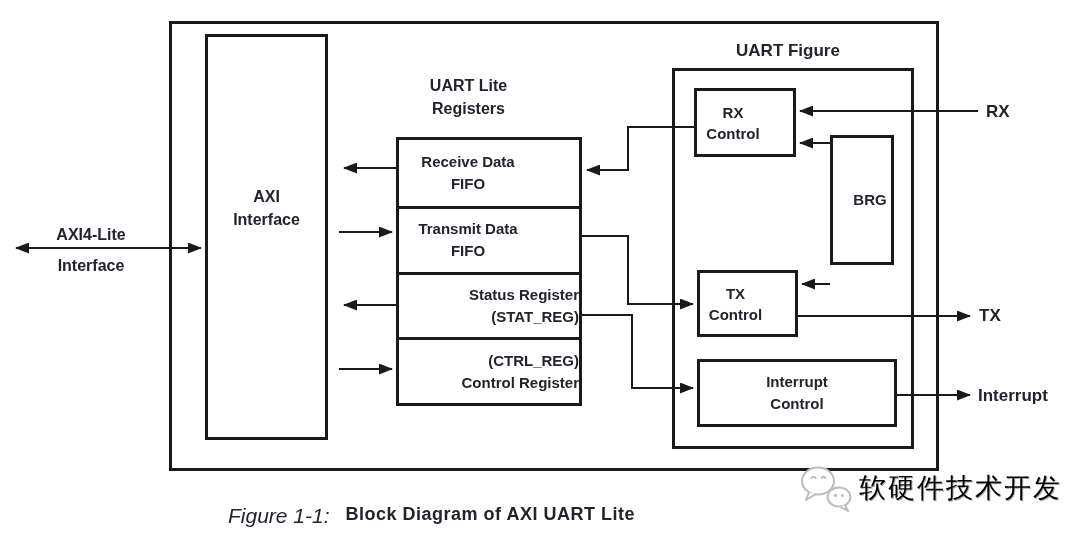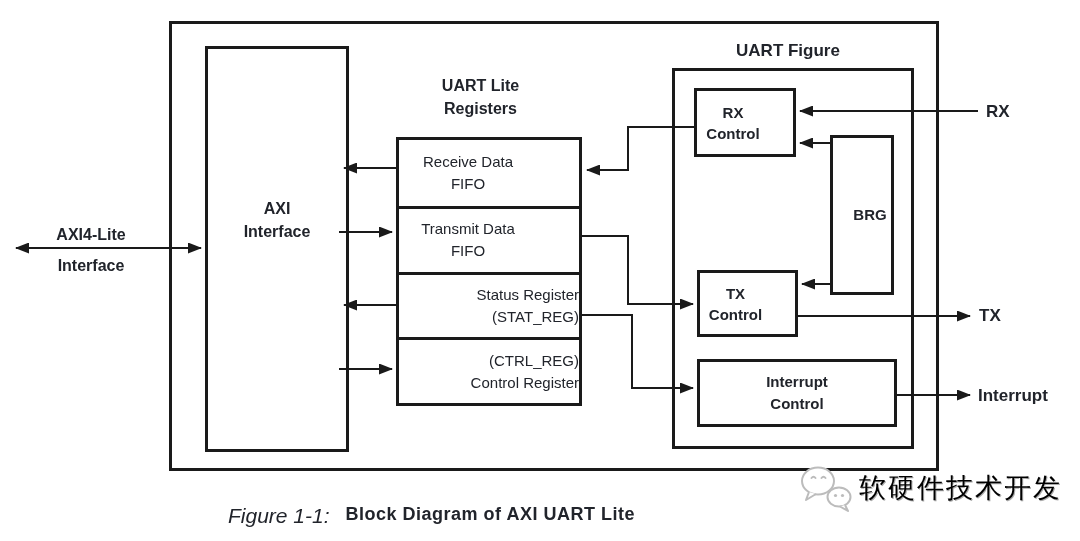--- a/index.html
+++ b/index.html
@@ -52,21 +52,21 @@
   }
   .regs-grid {
     display: grid;
     grid-template-rows: 1fr 1fr 1fr 1fr;
   }
   .reg-row {
     box-sizing: border-box;
     display: flex;
     flex-direction: column;
     justify-content: center;
-    font-weight: normal;
+    font-weight: bold;
     font-size: 15px;
     line-height: 22px;
     background: #ffffff;
   }
   .reg-row + .reg-row { border-top: 3px solid #1a1a1a; }
   .reg-center { text-align: center; padding-right: 42px; }
   .reg-left   { text-align: right; padding-left: 8px; }
   .caption {
     position: absolute;
     left: 228px;
@@ -105,26 +105,26 @@
 <body>
 
 <div class="stage">
 
   <div class="frame" style="left:169px; top:21px; width:770px; height:450px;"></div>
 
   <div class="frame" style="left:672px; top:68px; width:242px; height:381px;"></div>
 
   <div class="floatlabel" style="left:672px; top:41px; width:232px; text-align:center; font-size:17px;">UART Figure</div>
 
-  <div class="floatlabel" style="left:408px; top:74px; width:145px; text-align:center; font-size:16px; line-height:23px;">
+  <div class="floatlabel" style="left:396px; top:74px; width:145px; text-align:center; font-size:16px; line-height:23px;">
     <div>UART Lite</div>
     <div>Registers</div>
   </div>
 
-  <div class="box" style="left:205px; top:46px; width:144px; height:406px;">
+  <div class="box" style="left:205px; top:34px; width:123px; height:406px;">
     <div class="blocklabel" style="position:absolute; left:0; top:148px; width:100%; font-size:16px; line-height:23px;">
       <div>AXI</div>
       <div>Interface</div>
     </div>
   </div>
 
   <div class="box regs-grid" style="left:396px; top:137px; width:186px; height:269px;">
     <div class="reg-row reg-center">
       <div>Receive Data</div>
       <div>FIFO</div>
@@ -141,21 +141,21 @@
       <div style="padding-left:3px;">(CTRL_REG)</div>
       <div>Control Register</div>
     </div>
   </div>
 
   <div class="box blocklabel" style="left:694px; top:88px; width:102px; height:69px; line-height:21px; padding-right:24px;">
     <div>RX</div>
     <div>Control</div>
   </div>
 
-  <div class="box blocklabel" style="left:830px; top:135px; width:64px; height:160px; padding-right:10px;padding-left:26px;">
+  <div class="box blocklabel" style="left:830px; top:135px; width:64px; height:130px; padding-right:10px;padding-left:26px;">
     <div>BRG</div>
   </div>
 
   <div class="box blocklabel" style="left:697px; top:270px; width:101px; height:67px; line-height:21px; padding-right:24px;">
     <div>TX</div>
     <div>Control</div>
   </div>
 
   <div class="box blocklabel" style="left:697px; top:359px; width:200px; height:68px; line-height:22px;">
     <div>Interrupt</div>

